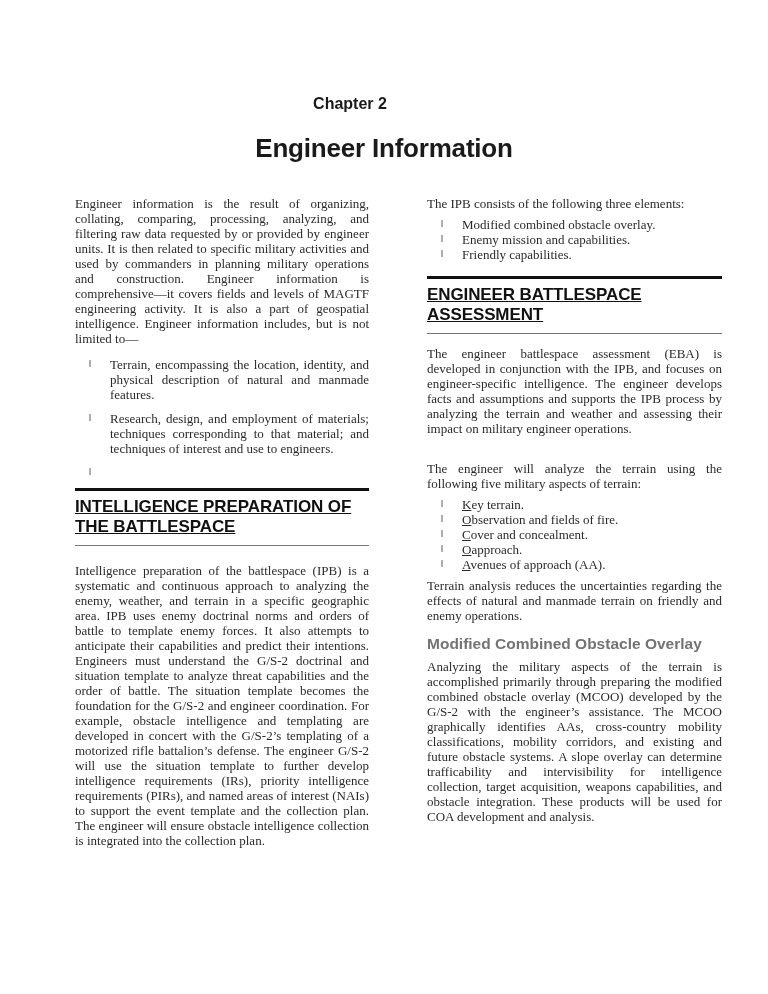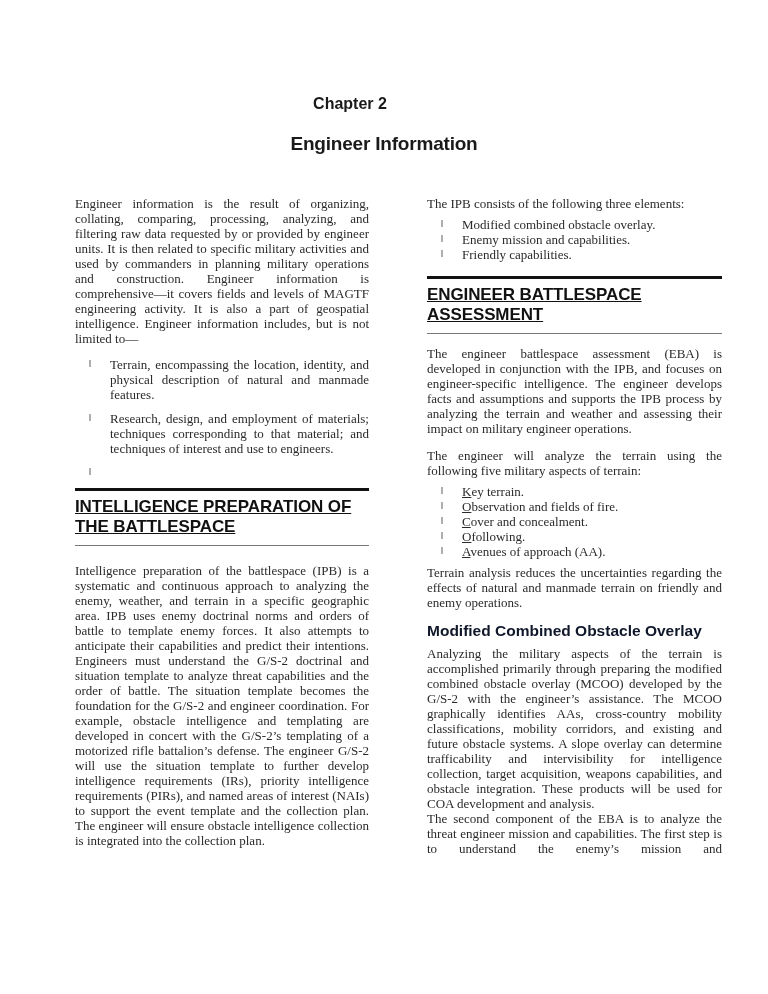--- a/index.html
+++ b/index.html
@@ -1,34 +1,34 @@
 <!DOCTYPE html>
 <html><head>
 <meta charset="utf-8">
 <style>
   html, body { margin:0; padding:0; background:#ffffff; }
   body { width:768px; height:994px; position:relative; overflow:hidden; color:#222; }
   .chapter { position:absolute; left:0; width:700px; top:95px; text-align:center;
     font-family:"Liberation Sans", sans-serif; font-weight:bold; font-size:16px; color:#1a1a1a; }
   .title { position:absolute; left:0; width:768px; top:133px; text-align:center;
-    font-family:"Liberation Sans", sans-serif; font-weight:bold; font-size:19px; color:#1a1a1a; letter-spacing:-0.2px; }
+    font-family:"Liberation Sans", sans-serif; font-weight:bold; font-size:26px; color:#1a1a1a; letter-spacing:-0.2px; }
   .col { position:absolute; top:196px; font-family:"Liberation Serif", serif; font-size:13px; line-height:15px; color:#2a2a2a; }
   .col.left { left:75px; width:294px; }
   .col.right { left:427px; width:295px; }
   p { margin:0; text-align:justify; text-align-last:left; }
-  .gap { margin-top:12px; }
+  .gap { margin-top:25px; }
   ul { list-style:none; margin:0; padding:0; }
   li { position:relative; padding-left:35px; text-align:justify; text-align-last:left; }
   li .bul { position:absolute; left:14px; top:0; font-family:"Liberation Sans", sans-serif; font-size:9px; color:#333; }
   .spaced li { margin-top:9px; }
   .tight { margin-top:6px; }
   .rule-thick { border-top:3px solid #111; margin:0; }
   .rule-thin { border-top:1px solid #777; margin:0; }
   .h1 { font-family:"Liberation Sans", sans-serif; font-weight:bold; font-size:17px; line-height:20px; color:#111; margin:6px 0 8px 0; letter-spacing:-0.1px;text-decoration:underline; }
-  .h2 { font-family:"Liberation Sans", sans-serif; font-weight:bold; font-size:15.5px; line-height:18px; color:#0f172a; margin:12px 0 6px 0; }
+  .h2 { font-family:"Liberation Sans", sans-serif; font-weight:bold; font-size:15.5px; line-height:18px; color:#737373; margin:12px 0 6px 0; }
   u { text-decoration:underline; }
 </style>
 </head>
 <body>
 
 <div class="chapter">Chapter 2</div>
 <div class="title">Engineer Information</div>
 
 <div class="col left">
   <p>Engineer information is the result of organizing, collating, comparing, processing, analyzing, and filtering raw data requested by or provided by engineer units. It is then related to specific military activities and used by commanders in planning military operations and construction. Engineer information is comprehensive—it covers fields and levels of MAGTF engineering activity. It is also a part of geospatial intelligence. Engineer information includes, but is not limited to—</p>
@@ -54,20 +54,19 @@
   <div style="height:14px"></div>
   <div class="rule-thick"></div>
   <div class="h1">ENGINEER BATTLESPACE ASSESSMENT</div>
   <div class="rule-thin"></div>
   <p style="margin-top:12px">The engineer battlespace assessment (EBA) is developed in conjunction with the IPB, and focuses on engineer-specific intelligence. The engineer develops facts and assumptions and supports the IPB process by analyzing the terrain and weather and assessing their impact on military engineer operations.</p>
   <p class="gap">The engineer will analyze the terrain using the following five military aspects of terrain:</p>
   <ul class="tight">
     <li><span class="bul">l</span><u>K</u><span>ey terrain.</span></li>
     <li><span class="bul">l</span><u>O</u><span>bservation and fields of fire.</span></li>
     <li><span class="bul">l</span><u>C</u><span>over and concealment.</span></li>
-    <li><span class="bul">l</span><u>O</u><span>following.</span></li>
+    <li><span class="bul">l</span><u>O</u><span>approach.</span></li>
     <li><span class="bul">l</span><u>A</u><span>venues of approach (AA).</span></li>
   </ul>
   <p style="margin-top:6px">Terrain analysis reduces the uncertainties regarding the effects of natural and manmade terrain on friendly and enemy operations.</p>
   <div class="h2">Modified Combined Obstacle Overlay</div>
   <p>Analyzing the military aspects of the terrain is accomplished primarily through preparing the modified combined obstacle overlay (MCOO) developed by the G/S-2 with the engineer’s assistance. The MCOO graphically identifies AAs, cross-country mobility classifications, mobility corridors, and existing and future obstacle systems. A slope overlay can determine trafficability and intervisibility for intelligence collection, target acquisition, weapons capabilities, and obstacle integration. These products will be used for COA development and analysis.</p>
-  <p style="text-align-last:justify">The second component of the EBA is to analyze the threat engineer mission and capabilities. The first step is to understand the enemy’s mission and</p>
 </div>
 
 </body></html>

